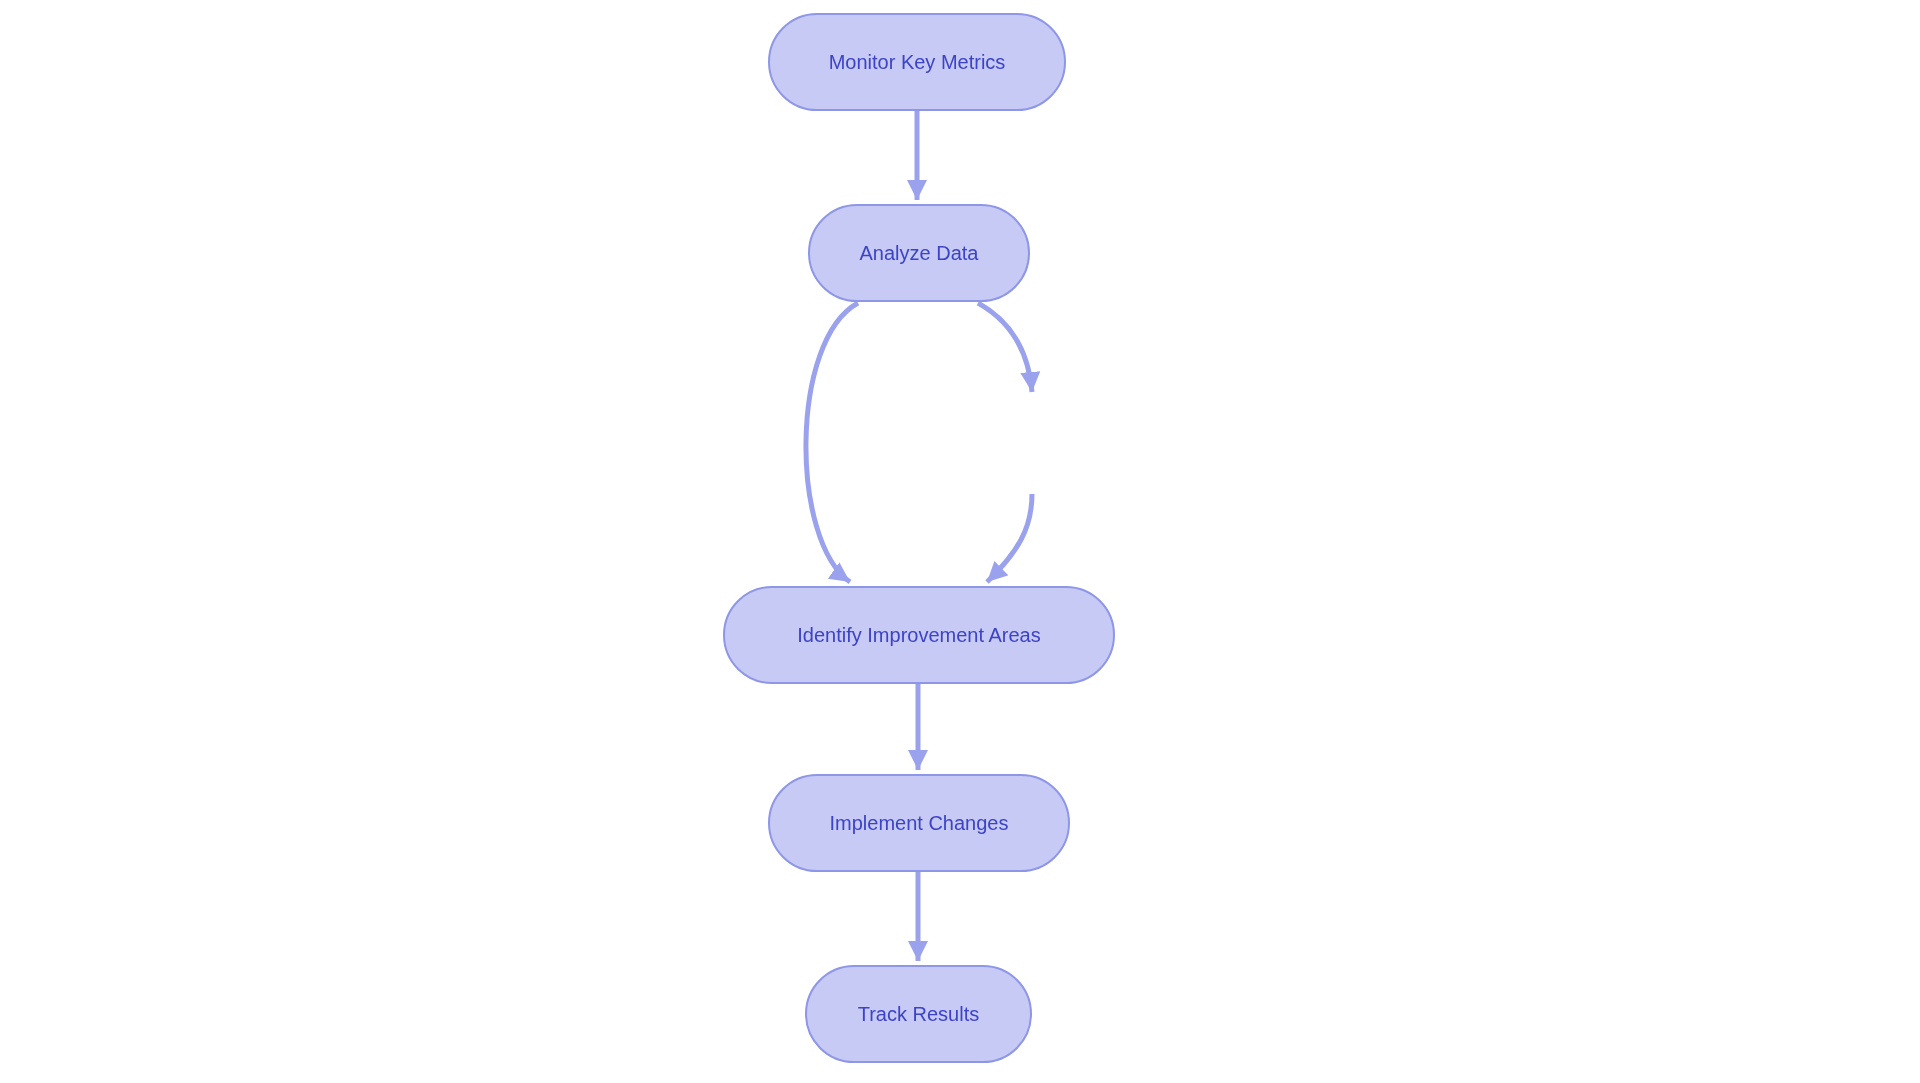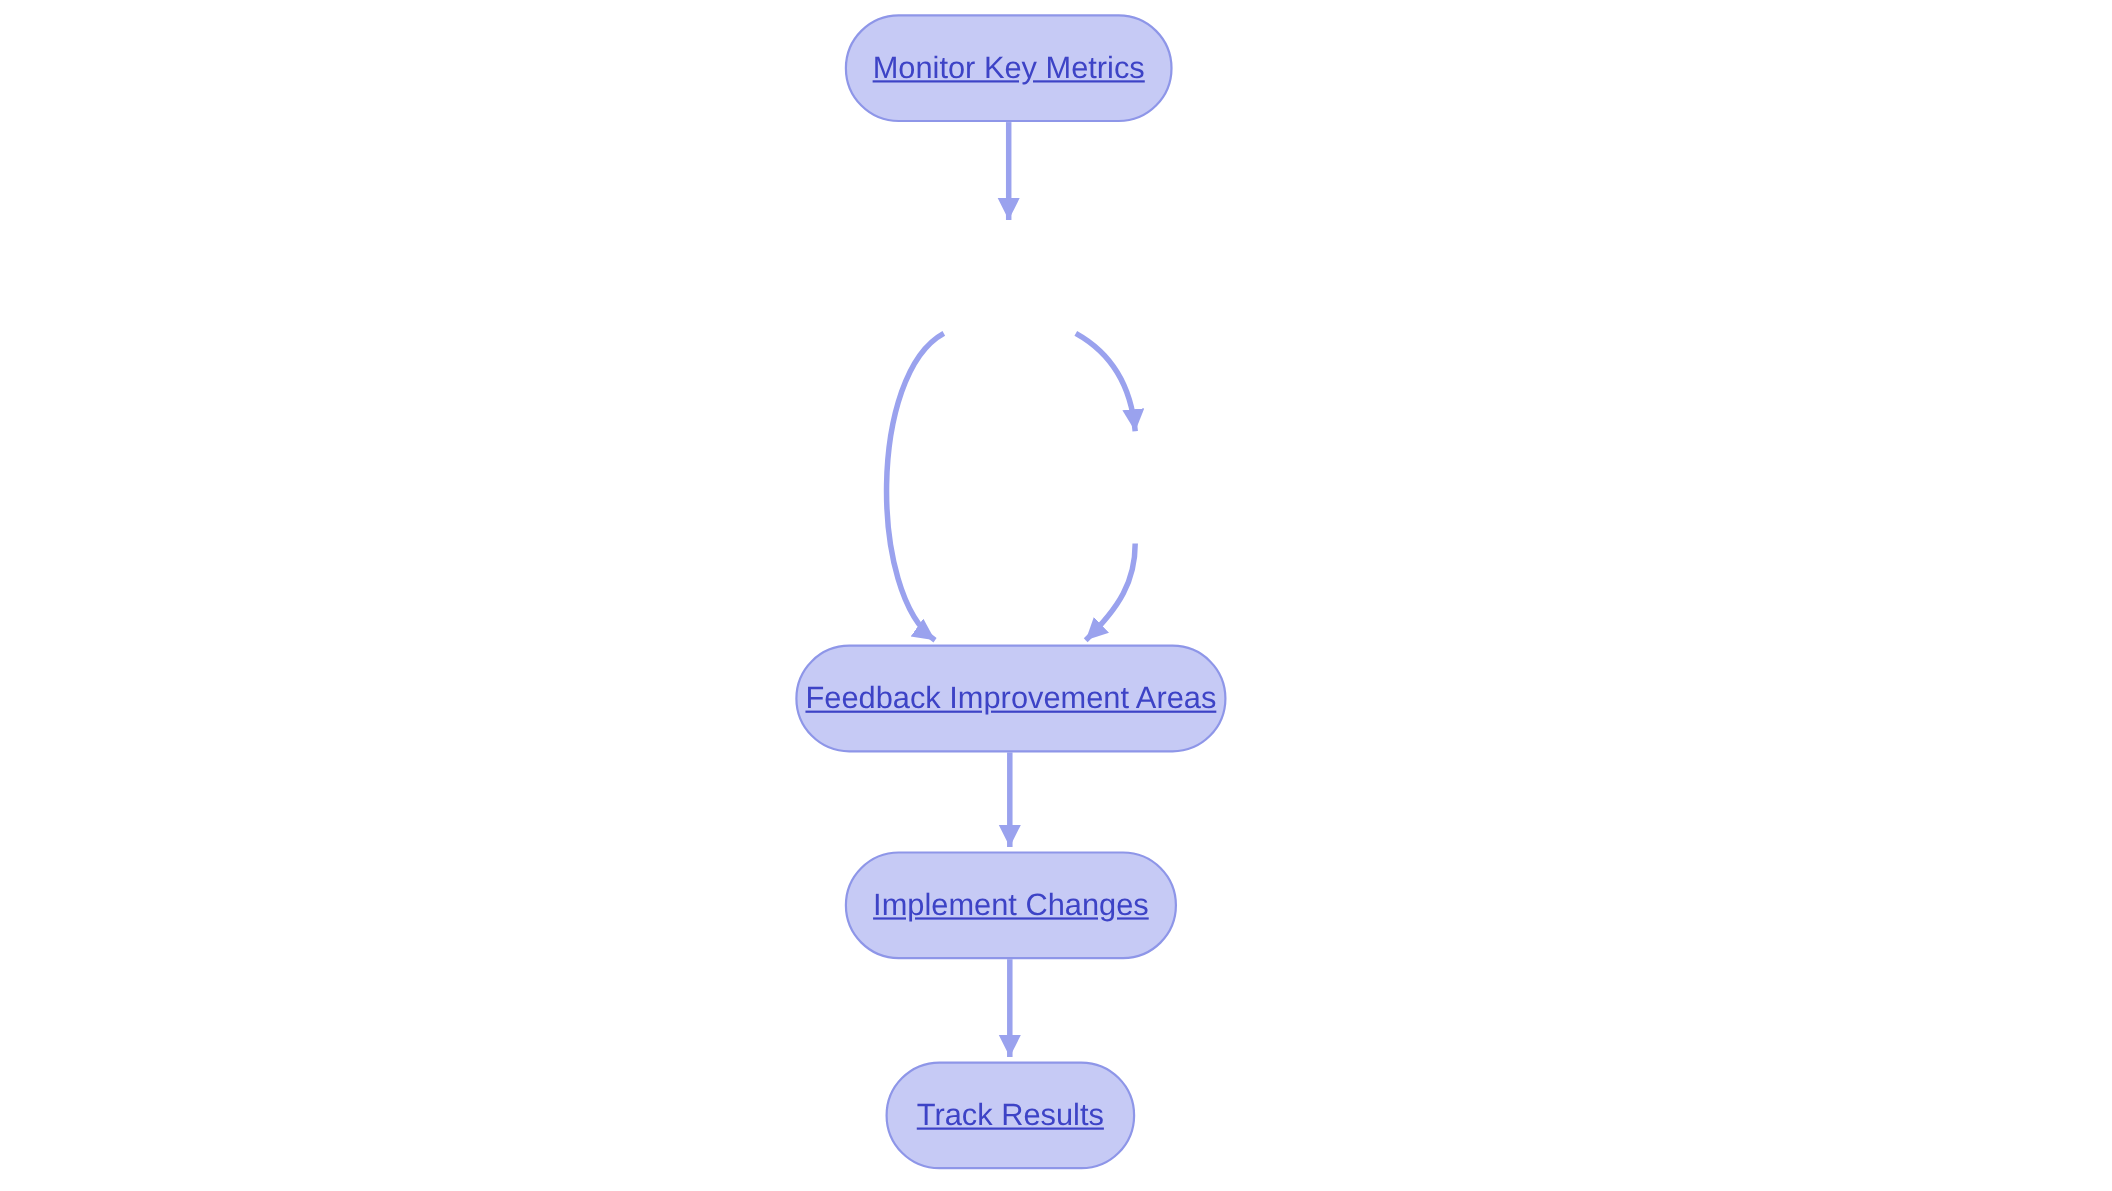--- a/index.html
+++ b/index.html
@@ -33,25 +33,24 @@
   .arrowhead { fill: var(--edge); }
   .node {
     position: absolute;
     display: flex;
     align-items: center;
     justify-content: center;
     background: var(--node-fill);
     border: 2px solid var(--node-border);
     border-radius: 49px;
     color: var(--text);
-    font-size: 28px;
+    font-size: 20px;
     line-height: 1;
     white-space: nowrap;
     text-align: center;
-    text-decoration: underline;
   }
   .n1 { left: 768px; top: 13px;  width: 298px; height: 98px; }
   .n2 { left: 808px; top: 204px; width: 222px; height: 98px; }
   .n3 { left: 870px; top: 396px; width: 325px; height: 98px; }
   .n4 { left: 723px; top: 586px; width: 392px; height: 98px; }
   .n5 { left: 768px; top: 774px; width: 302px; height: 98px; }
   .n6 { left: 805px; top: 965px; width: 227px; height: 98px; }
 </style>
 </head>
 <body>
@@ -68,22 +67,25 @@
     <path class="edge" d="M 858 303 C 790 340, 790 540, 850 582" marker-end="url(#arrow)"></path>
     <path class="edge" d="M 978 303 C 1005 318, 1028 345, 1032 392" marker-end="url(#arrow)"></path>
     <path class="edge" d="M 1032 494 C 1032 528, 1018 552, 987 582" marker-end="url(#arrow)"></path>
     <path class="edge" d="M 918 684 L 918 770" marker-end="url(#arrow)"></path>
     <path class="edge" d="M 918 872 L 918 961" marker-end="url(#arrow)"></path>
   </svg>
 
   <div class="node n1">
     <span>Monitor Key Metrics</span>
   </div>
+  <div class="node n2">
+    <span>Analyze Data</span>
+  </div>
   <div class="node n4">
-    <span>Feedback Improvement Areas</span>
+    <span>Identify Improvement Areas</span>
   </div>
   <div class="node n6">
     <span>Track Results</span>
   </div>
   <div class="node n5">
     <span>Implement Changes</span>
   </div>
 
 </div>
 

